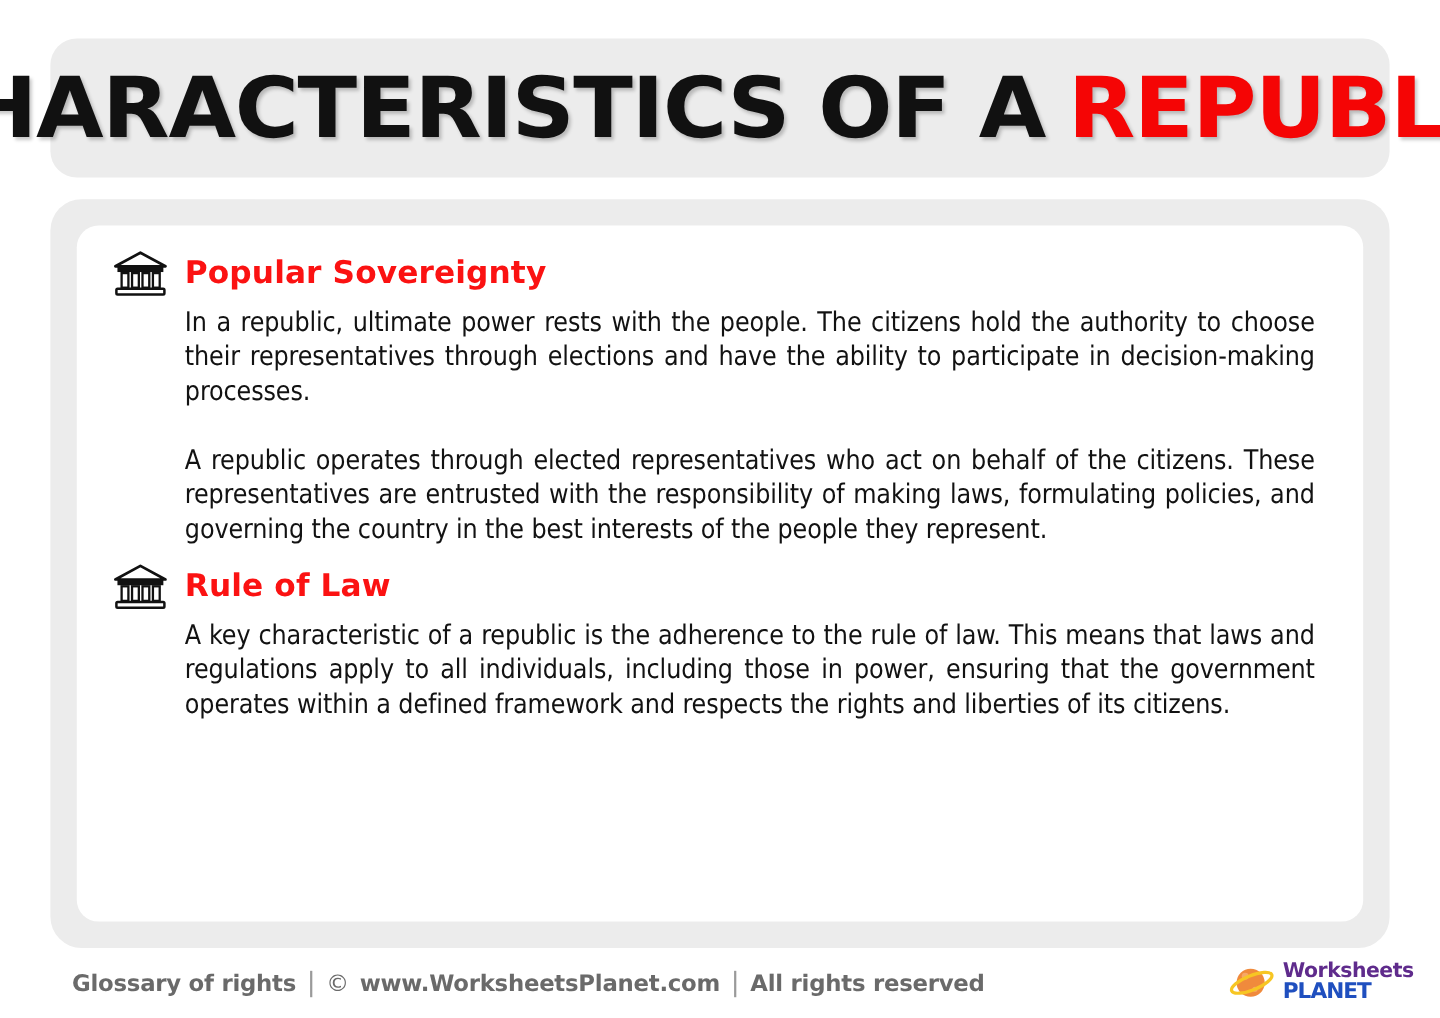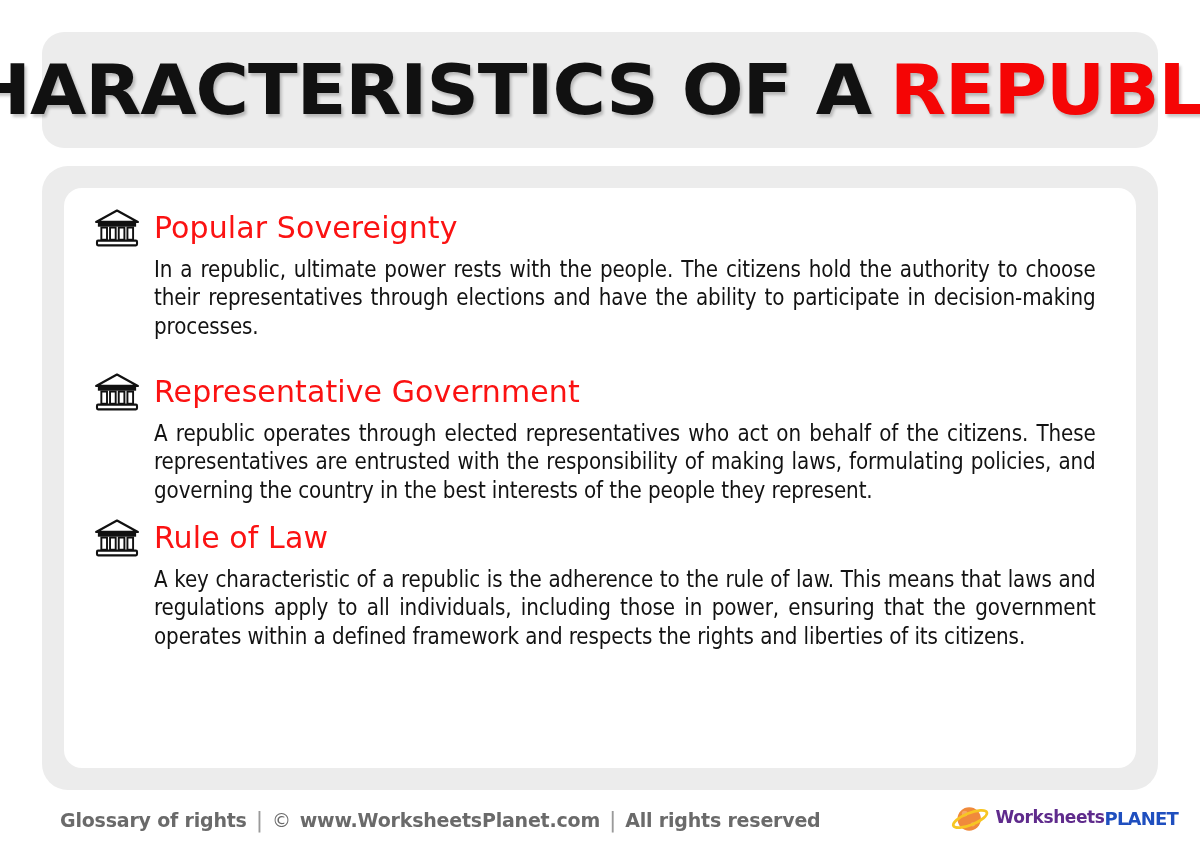--- a/index.html
+++ b/index.html
@@ -71,22 +71,22 @@
   .sec-head {
     display:flex;
     align-items:center;
     gap:14px;
     height:44px;
   }
   .bank-icon { flex:0 0 auto; width:46px; height:40px; display:block; }
 
   .sec-title {
     font-family:"DejaVu Sans", sans-serif;
-    font-weight:400;
-    font-size:30px;
+    font-weight:700;
+    font-size:26px;
     color:#fb1212;
     line-height:1;
     letter-spacing:0.1px;
   }
 
   .sec-body {
     margin-left:60px;
     margin-top:5px;
     font-family:"DejaVu Sans Condensed","DejaVu Sans", sans-serif;
     font-size:22.5px;
@@ -135,21 +135,21 @@
   
   .logo {
     position:absolute;
     right:22px; top:50%;
     transform:translateY(-50%);
     display:flex;
     align-items:center;
     gap:5px;
   }
   .logo-planet { width:40px; height:36px; display:block; }
-  .logo-words { display:flex; flex-direction:row; line-height:0.92; }
+  .logo-words { display:flex; flex-direction:column; line-height:0.92; }
   .logo-worksheets {
     font-family:"DejaVu Sans", sans-serif;
     font-weight:700;
     font-size:17px;
     color:#5f2b8c;
     letter-spacing:-0.4px;
   }
   .logo-planet-text {
     font-family:"DejaVu Sans", sans-serif;
     font-weight:700;
@@ -184,32 +184,20 @@
             <rect x="28" y="22.5" width="6.5" height="14" fill="#ffffff" stroke="#111111" stroke-width="2.2"></rect>
             <rect x="38" y="22.5" width="6.5" height="14" fill="#ffffff" stroke="#111111" stroke-width="2.2"></rect>
             <rect x="3" y="37.5" width="46" height="5.5" rx="1.2" fill="#ffffff" stroke="#111111" stroke-width="2.4"></rect>
           </svg>
           <div class="sec-title">Popular Sovereignty</div>
         </div>
         <div class="sec-body">In a republic, ultimate power rests with the people. The citizens hold the authority to choose their representatives through elections and have the ability to participate in decision-making processes.</div>
       </div>
 
       <div class="section s2">
-        <div class="sec-head">
-          <svg class="bank-icon" viewBox="0 0 52 46">
-            <polygon points="26,3 50,16 2,16" fill="#ffffff" stroke="#111111" stroke-width="2.6" stroke-linejoin="round"></polygon>
-            <rect x="4" y="16.5" width="44" height="5" fill="#111111"></rect>
-            <rect x="8" y="22.5" width="6.5" height="14" fill="#ffffff" stroke="#111111" stroke-width="2.2"></rect>
-            <rect x="18" y="22.5" width="6.5" height="14" fill="#ffffff" stroke="#111111" stroke-width="2.2"></rect>
-            <rect x="28" y="22.5" width="6.5" height="14" fill="#ffffff" stroke="#111111" stroke-width="2.2"></rect>
-            <rect x="38" y="22.5" width="6.5" height="14" fill="#ffffff" stroke="#111111" stroke-width="2.2"></rect>
-            <rect x="3" y="37.5" width="46" height="5.5" rx="1.2" fill="#ffffff" stroke="#111111" stroke-width="2.4"></rect>
-          </svg>
-          <div class="sec-title">Representative Government</div>
-        </div>
         <div class="sec-body">A republic operates through elected representatives who act on behalf of the citizens. These representatives are entrusted with the responsibility of making laws, formulating policies, and governing the country in the best interests of the people they represent.</div>
       </div>
 
       <div class="section s3">
         <div class="sec-head">
           <svg class="bank-icon" viewBox="0 0 52 46">
             <polygon points="26,3 50,16 2,16" fill="#ffffff" stroke="#111111" stroke-width="2.6" stroke-linejoin="round"></polygon>
             <rect x="4" y="16.5" width="44" height="5" fill="#111111"></rect>
             <rect x="8" y="22.5" width="6.5" height="14" fill="#ffffff" stroke="#111111" stroke-width="2.2"></rect>
             <rect x="18" y="22.5" width="6.5" height="14" fill="#ffffff" stroke="#111111" stroke-width="2.2"></rect>

